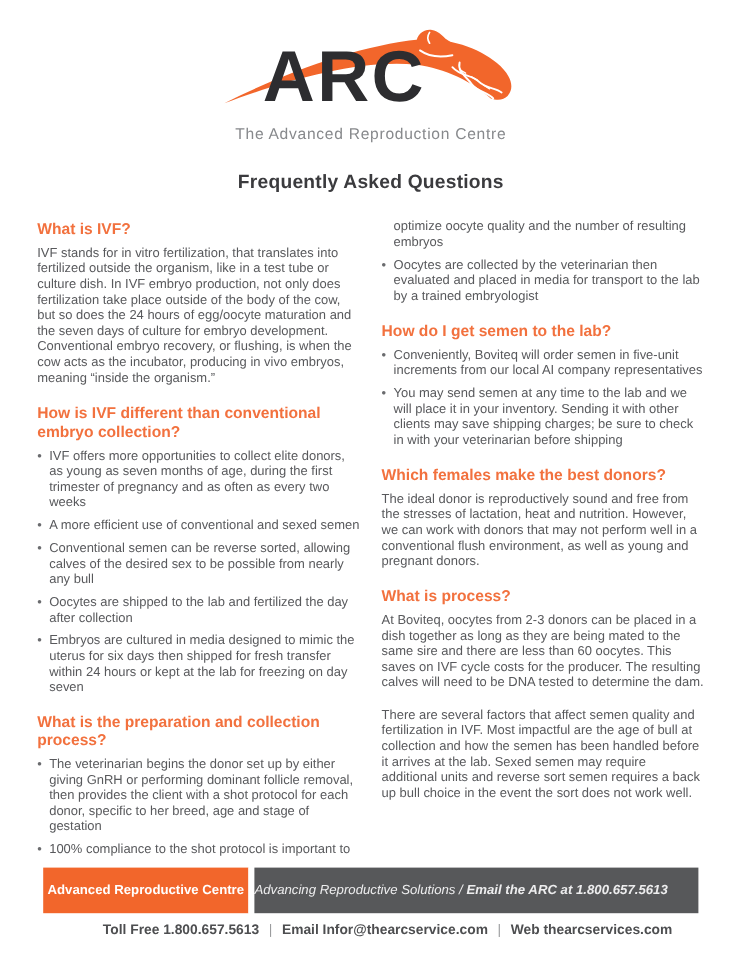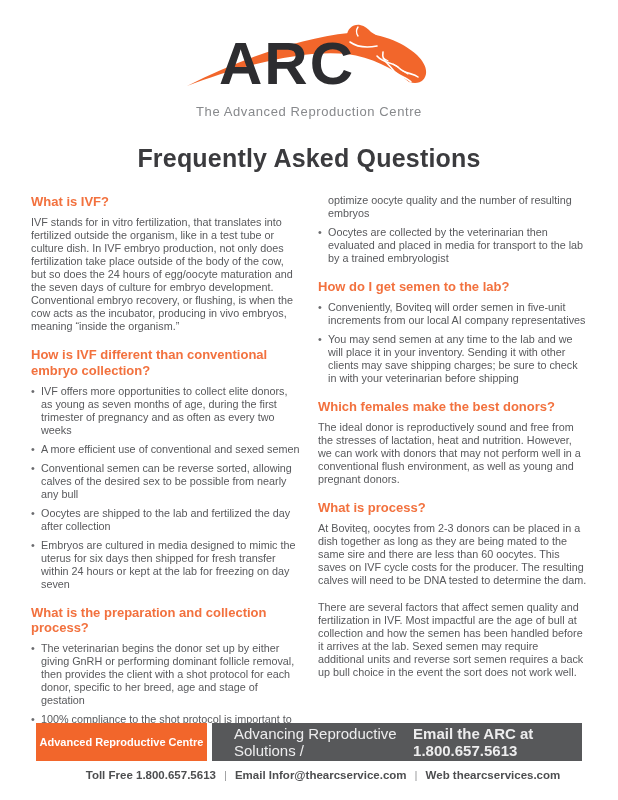--- a/index.html
+++ b/index.html
@@ -10,21 +10,21 @@
   }
   .page{width:618px;height:800px;position:relative;}
 
   
   .header{padding-top:24px;text-align:center;}
   .logo-wrap{width:244px;height:72px;margin:0 auto;position:relative;}
   .logo-tagline{
     margin-top:8px;font-size:13px;letter-spacing:.6px;color:#87898C;
   }
   .page-title{
-    margin:25px 0 0 0;font-size:25px;font-weight:bold;color:#3B3B3E;letter-spacing:.2px;
+    margin:25px 0 0 0;font-size:16px;font-weight:bold;color:#3B3B3E;letter-spacing:.2px;
   }
 
   
   .columns{
     display:flex;justify-content:space-between;
     padding:0 31px;margin-top:21px;
   }
   .col{width:269px;}
   .faq-section{margin-bottom:14px;}
   .faq-section h2{
@@ -46,21 +46,21 @@
     display:flex;align-items:stretch;
   }
   .footer-badge{
     width:171px;flex:0 0 171px;background:#F2662B;color:#ffffff;
     display:flex;align-items:center;justify-content:center;
     font-size:11px;font-weight:bold;
   }
   .footer-gap{width:5px;flex:0 0 5px;background:#ffffff;}
   .footer-tagline{
     flex:1;background:#57585A;color:#EDEDEE;display:flex;align-items:center;
-    padding-left:22px;font-size:15px;
+    font-size:11px;font-style:italic;
   }
   .footer-tagline .bold{font-weight:bold;}
   .contact-line{
     position:absolute;left:0;right:0;top:769px;text-align:center;
     font-size:11.5px;font-weight:bold;color:#4D4E50;padding-left:28px;
   }
   .contact-line .sep{color:#9B9C9E;padding:0 8px;font-weight:normal;}
 </style>
 </head>
 <body>

